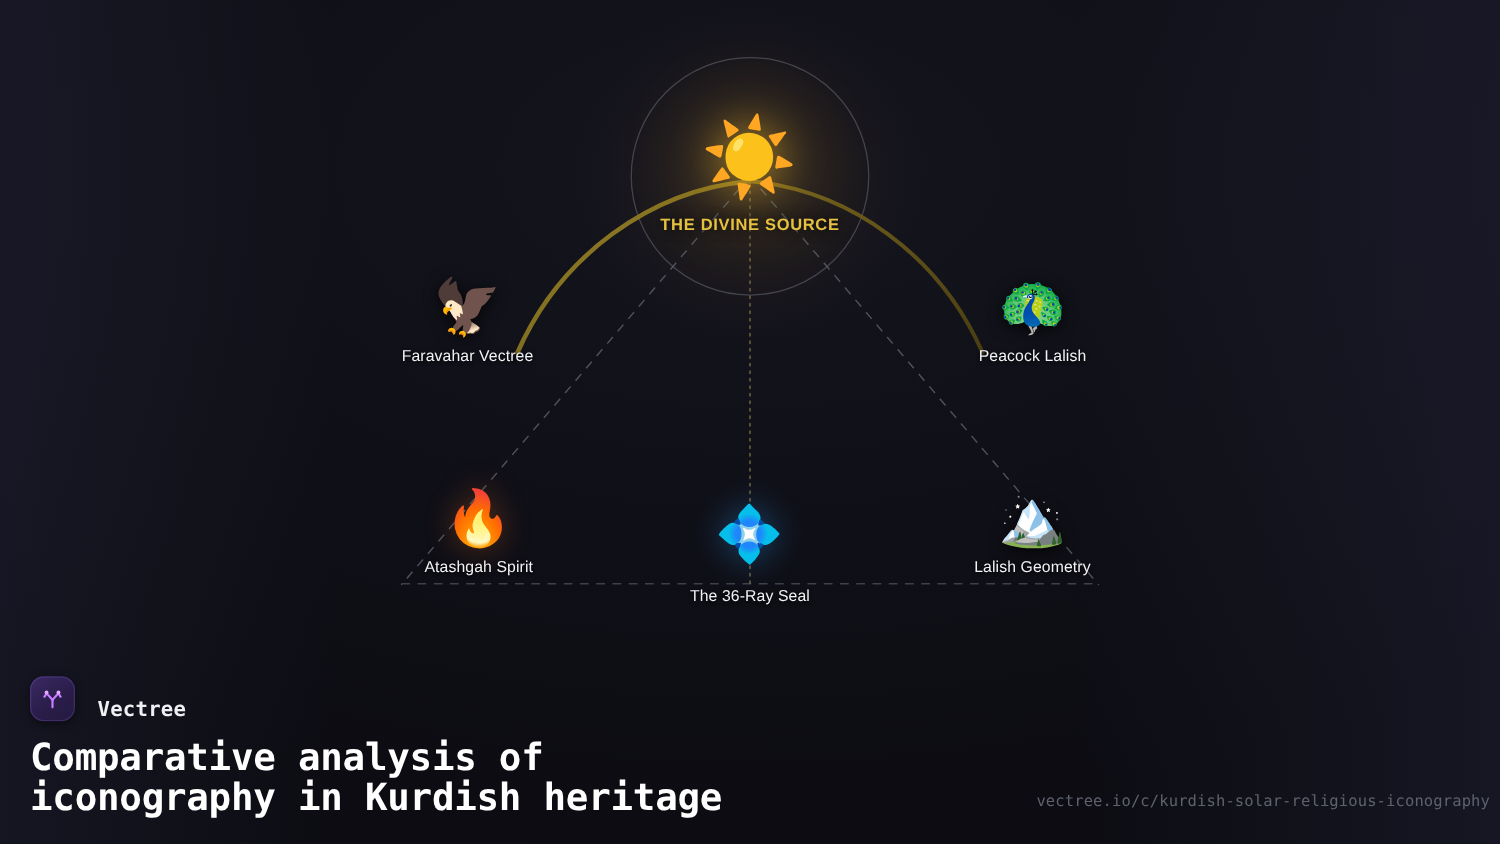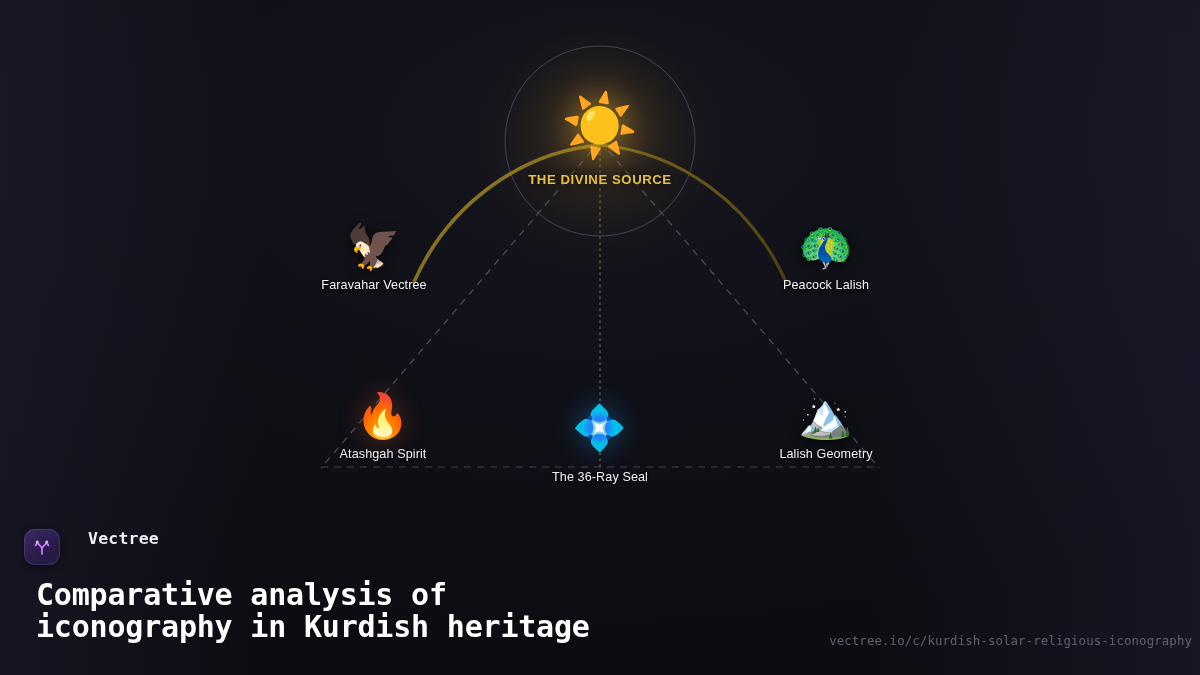--- a/index.html
+++ b/index.html
@@ -108,22 +108,22 @@
     position: absolute;
     left: 0;
     bottom: 0;
     width: 1200px;
     padding: 0 24px 20px 24px;
     box-sizing: border-box;
     z-index: 12;
   }
   #brand {
     display: flex;
-    align-items: flex-start;
-    gap: 28px;
+    align-items: flex-end;
+    gap: 18px;
     margin-bottom: 14px;
   }
   #brand-logo {
     width: 36px;
     height: 36px;
     border-radius: 11px;
     background: linear-gradient(145deg, #3b2a63 0%, #2a1d4a 55%, #231a3e 100%);
     box-shadow: inset 0 0 0 1px rgba(150,110,230,0.22),
                 0 2px 7px rgba(0,0,0,0.5);
     display: flex;
@@ -139,21 +139,21 @@
     letter-spacing: 0.2px;
   }
   #headline {
     color: #ffffff;
     font-family: "DejaVu Sans Mono", "Liberation Mono", monospace;
     font-size: 30px;
     font-weight: bold;
     line-height: 32px;
     letter-spacing: -0.2px;
     max-width: 760px;
-    margin: 12px;
+    margin: 0;
   }
   #headline .hl {
     display: block;
   }
   #url {
     position: absolute;
     right: 8px;
     bottom: 27px;
     color: #5e626e;
     font-family: "DejaVu Sans Mono", "Liberation Mono", monospace;

